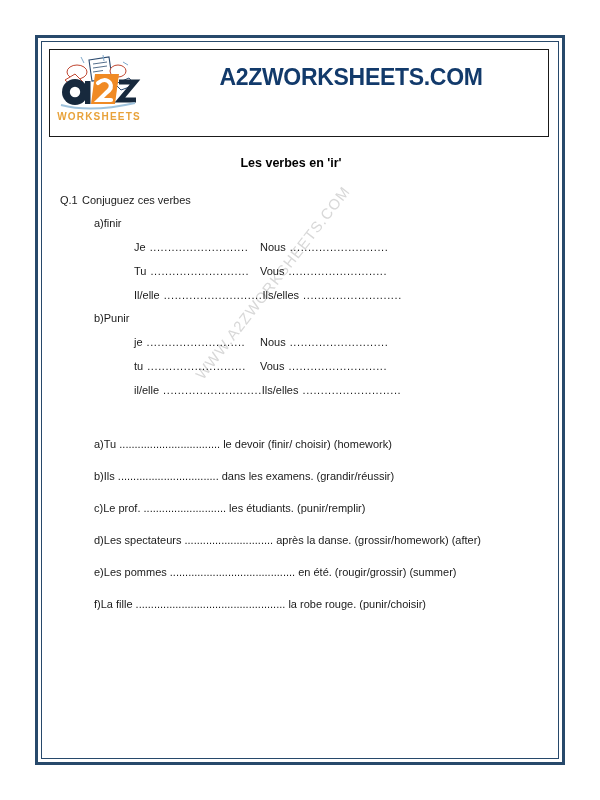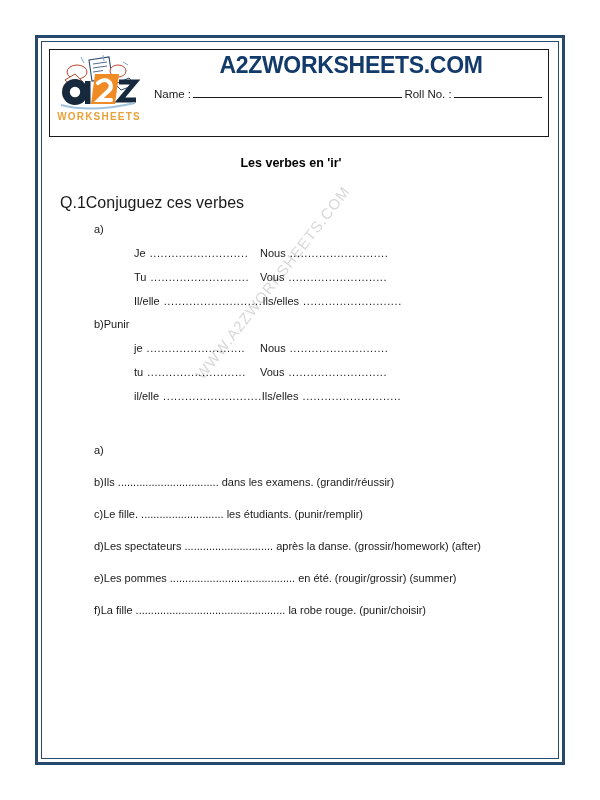--- a/index.html
+++ b/index.html
@@ -84,20 +84,21 @@
     font-size: 10px;
     font-weight: bold;
     letter-spacing: 1.2px;
     color: #e8a23a;
     font-family: "Liberation Sans", sans-serif;
   }
 
   #header-right {
     flex: 1 1 auto;
     position: relative;
+    margin-top: 12px;
   }
   #site-title {
     position: absolute;
     left: 10px;
     top: 2px;
     width: 390px;
     text-align: center;
     font-size: 23px;
     font-weight: bold;
     color: #123a6b;
@@ -149,21 +150,21 @@
     font-family: "Liberation Sans", sans-serif;
   }
 
   .question {
     position: relative;
     font-size: 11px;
     color: #1a1a1a;
   }
   .q-head {
     display: flex;
-    font-size: 16px;
+    font-size: 11px;
   }
   .q-num {
     flex: 0 0 40px;
     padding-left: 18px;
     box-sizing: border-box;
   }
   .q-text { flex: 1 1 auto; }
 
   
   .sub {
@@ -246,43 +247,38 @@
           <path d="M64 28 h16 l-15 18 h16" fill="none" stroke="#17293d" stroke-width="5" stroke-linejoin="miter"></path>
 
           <path d="M6 51 q30 8 74 -2" stroke="#9fc3dd" stroke-width="2" fill="none"></path>
         </svg>
         <div id="logo-worksheets">WORKSHEETS</div>
       </div>
 
       <div id="header-right">
         <div id="site-title">A2ZWORKSHEETS.COM</div>
 
-        <div class="field-row" id="field-row-1">
-          <span class="field-label">Name :</span>
-          <span class="rule rule-name"></span>
-          <span class="field-label">Roll No. :</span>
-          <span class="rule rule-roll"></span>
-        </div>
 
       </div>
     </div>
 
     <div id="body-area">
 
       <div id="sheet-title">Les verbes en 'ir'</div>
 
       <div class="question" style="margin-top:24px;">
         <div class="q-head">
           <div class="q-num">Q.1</div>
           <div class="q-text">Conjuguez ces verbes</div>
         </div>
 
         <div class="sub">
           <div class="sub-head">
             <div class="sub-letter">a)</div>
+            <div class="sub-verb">finir</div>
           </div>
           <div class="conj-grid">
             <div class="conj-row">
               <div class="conj-cell conj-left">
                 <span class="pron">Je</span>
                 <span class="dots">...........................</span>
               </div>
               <div class="conj-cell conj-right">
                 <span class="pron">Nous</span>
                 <span class="dots">...........................</span>
@@ -349,28 +345,29 @@
             </div>
           </div>
         </div>
       </div>
 
       <div class="question" style="margin-top:42px;">
 
         <div class="fill-list">
           <div class="fill-row">
             <div class="fill-letter">a)</div>
+            <div class="fill-text">Tu ................................. le devoir (finir/ choisir) (homework)</div>
           </div>
           <div class="fill-row">
             <div class="fill-letter">b)</div>
             <div class="fill-text">Ils ................................. dans les examens. (grandir/réussir)</div>
           </div>
           <div class="fill-row">
             <div class="fill-letter">c)</div>
-            <div class="fill-text">Le fille. ........................... les étudiants. (punir/remplir)</div>
+            <div class="fill-text">Le prof. ........................... les étudiants. (punir/remplir)</div>
           </div>
           <div class="fill-row">
             <div class="fill-letter">d)</div>
             <div class="fill-text">Les spectateurs ............................. après la danse. (grossir/homework) (after)</div>
           </div>
           <div class="fill-row">
             <div class="fill-letter">e)</div>
             <div class="fill-text">Les pommes ......................................... en été. (rougir/grossir) (summer)</div>
           </div>
           <div class="fill-row">

